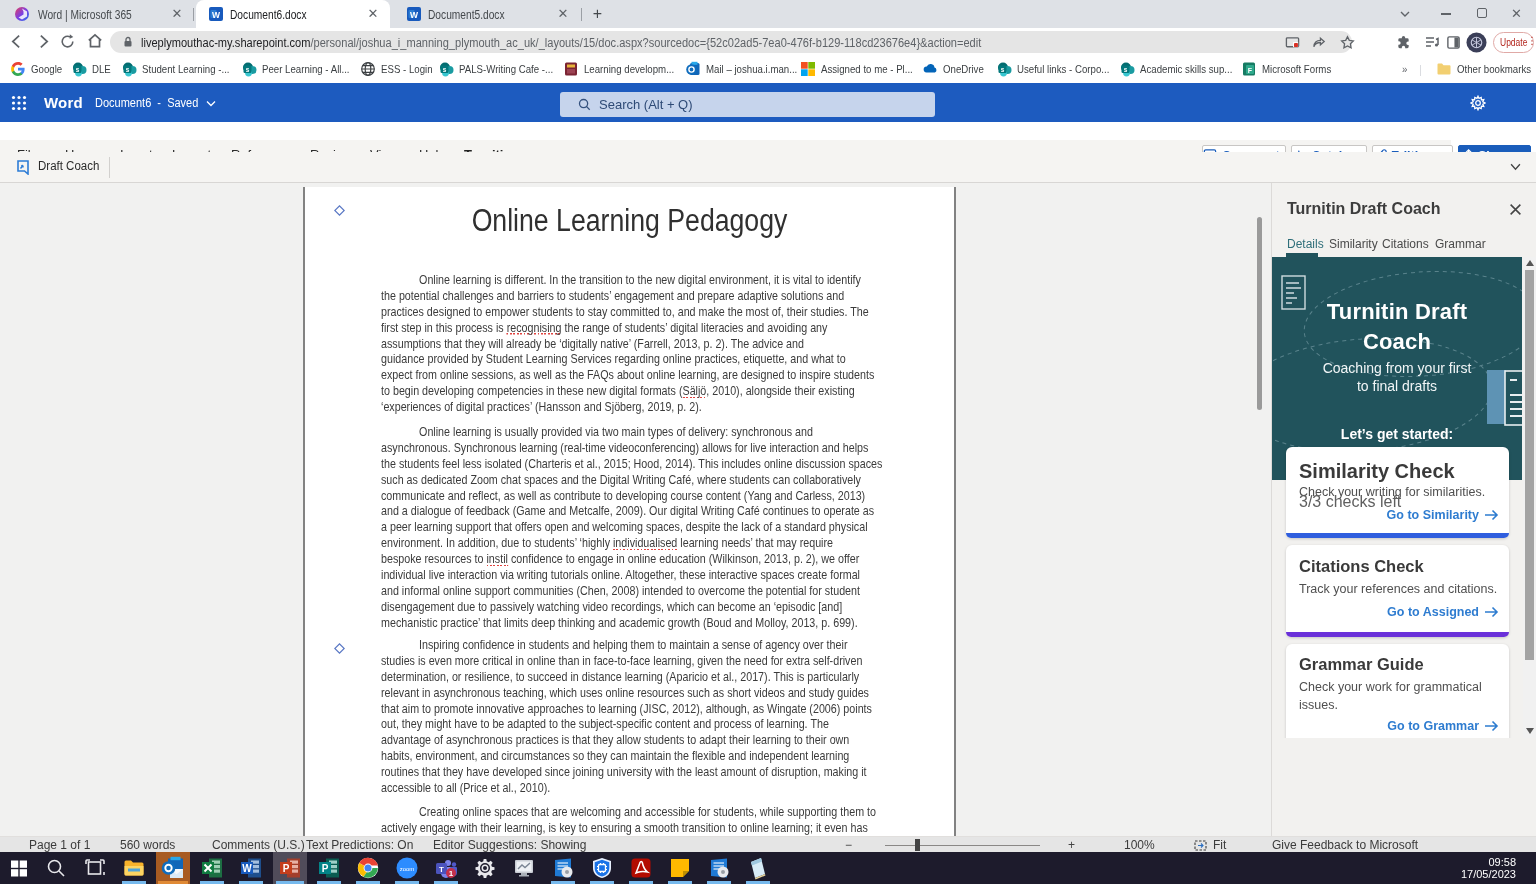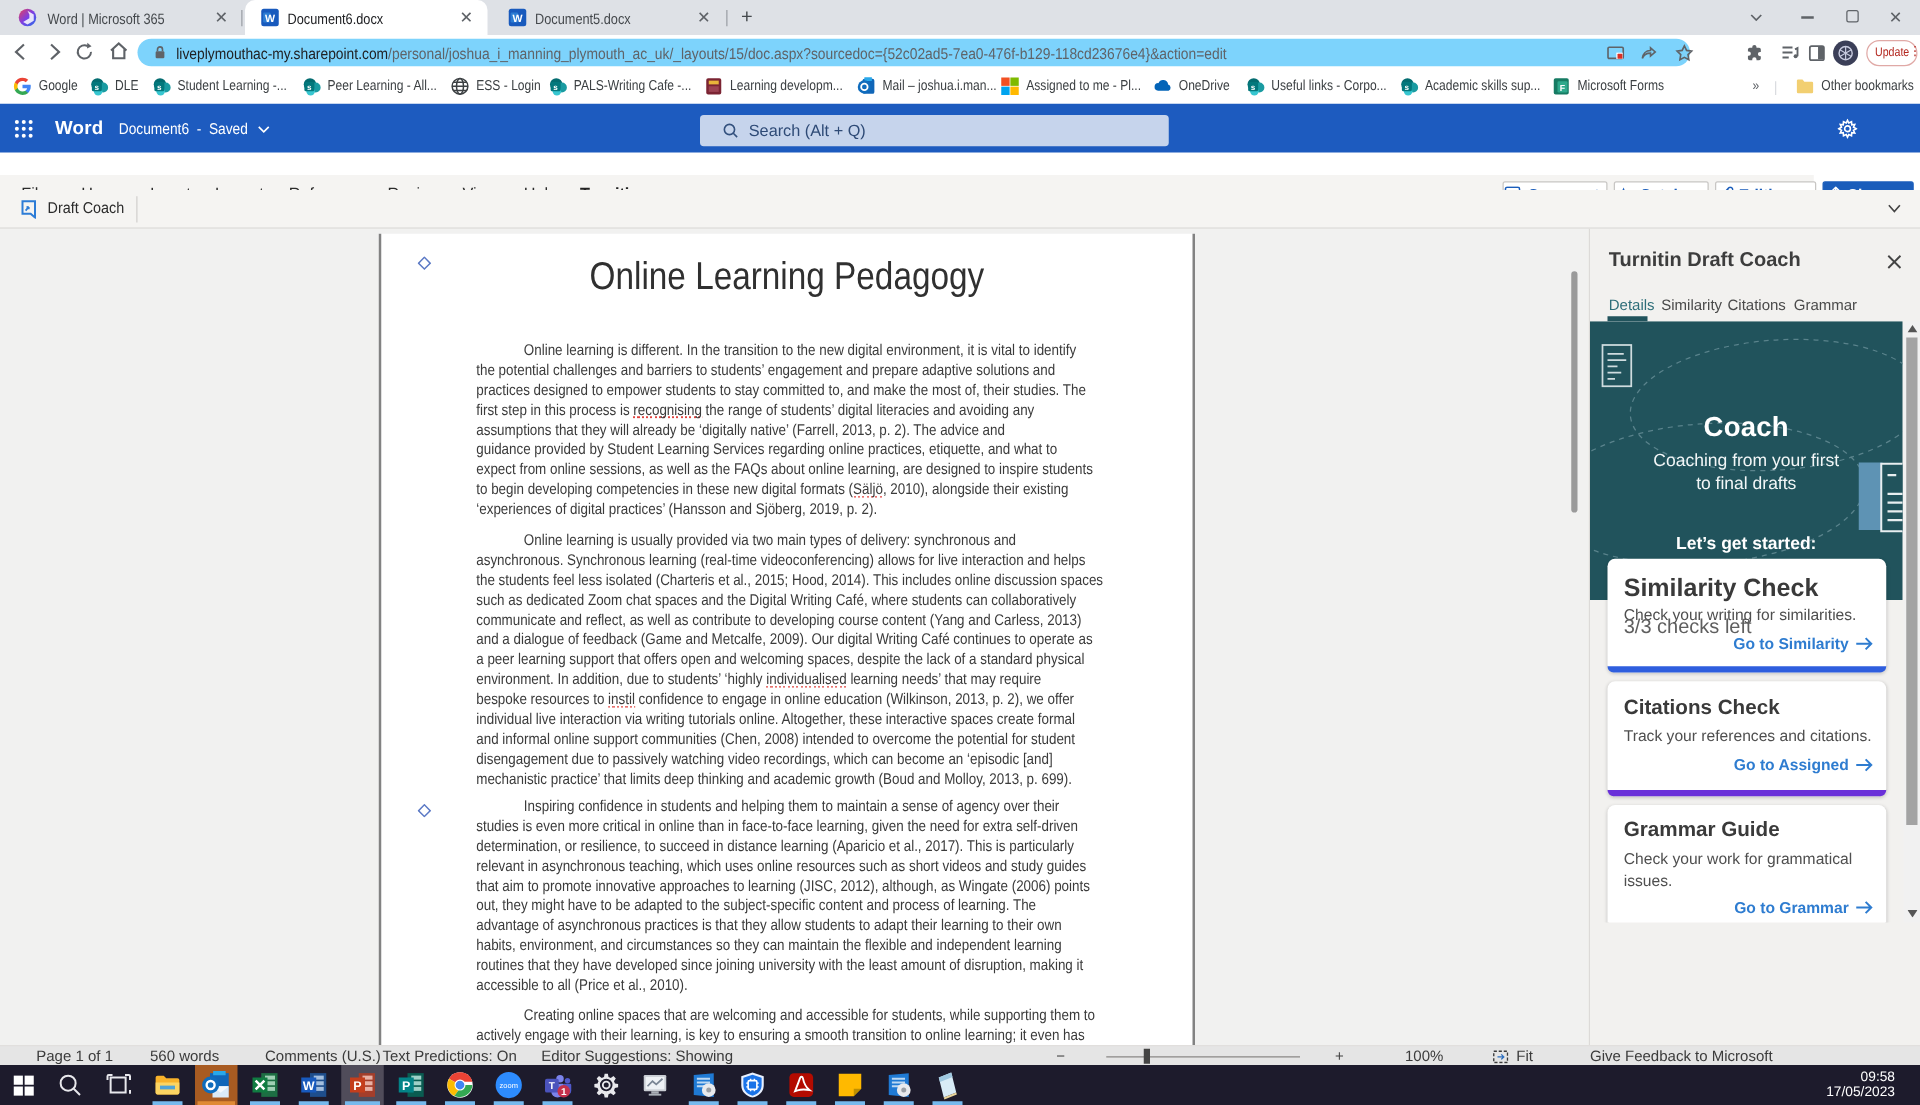--- a/index.html
+++ b/index.html
@@ -10,21 +10,21 @@
   
   #tabstrip { position:absolute; left:0; top:0; width:1536px; height:28px; background:#dee1e6; }
   .tab { position:absolute; top:0; height:28px; font-size:12px; color:#45494d; }
   .tab .title { position:absolute; top:8px; left:28px; white-space:nowrap; transform:scaleX(0.85); transform-origin:0 0; }
   .tab .x { position:absolute; top:7px; width:14px; height:14px; color:#5f6368; font-size:13px; line-height:14px; text-align:center; }
   .tab-active { background:#fff; border-radius:8px 8px 0 0; }
   .tdiv { position:absolute; top:8px; width:1px; height:13px; background:#9b9fa5; }
 
   
   #toolbar { position:absolute; left:0; top:28px; width:1536px; height:28px; background:#ffffff; }
-  #omnibox { position:absolute; left:110px; top:3px; width:1242px; height:22px; border-radius:11px; background:#7dd3fc; }
+  #omnibox { position:absolute; left:110px; top:3px; width:1242px; height:22px; border-radius:11px; background:#e5e5e5; }
   .navic { position:absolute; top:33px; color:#5f6368; }
 
   
   #bookmarks { position:absolute; left:0; top:56px; width:1536px; height:27px; background:#ffffff; font-size:12px; color:#3c4043; }
   .bk { position:absolute; top:7px; white-space:nowrap; font-size:11.5px; transform:scaleX(0.84); transform-origin:0 50%; }
   .bkic { position:absolute; width:16px; height:16px; top:5px; }
 
   
   #bluebar { position:absolute; left:0; top:83px; width:1536px; height:39px; background:#1d5bbf; color:#fff; }
 
@@ -404,20 +404,21 @@
               <path d="M14 26 H27 M14 31 H29 M14 36 H22 M14 41 H25 M14 46 H20"></path>
             </g>
           <g>
               <rect x="215" y="113" width="19" height="54" fill="#5e93b4"></rect>
               <rect x="233" y="114" width="26" height="54" fill="#21535c" stroke="#e8eef0" stroke-width="1.6"></rect>
               <g stroke="#e8eef0" stroke-width="1.8">
                 <path d="M238 123 H245 M238 138 H258 M238 145 H258 M238 152 H252 M238 159 H258"></path>
               </g>
             </g>
         </svg>
+        <div class="abs" style="left:0;top:42px;width:250px;text-align:center;font-size:22px;font-weight:bold;color:#fff;letter-spacing:0.2px;">Turnitin Draft</div>
         <div class="abs" style="left:0;top:72px;width:250px;text-align:center;font-size:22px;font-weight:bold;color:#fff;letter-spacing:0.2px;">Coach</div>
         <div class="abs" style="left:0;top:103px;width:250px;text-align:center;font-size:14px;color:#f2f6f7;">Coaching from your first</div>
         <div class="abs" style="left:0;top:121px;width:250px;text-align:center;font-size:14px;color:#f2f6f7;">to final drafts</div>
         <div class="abs" style="left:0;top:169px;width:250px;text-align:center;font-size:14px;font-weight:bold;color:#fff;">Let’s get started:</div>
       </div>
       <div class="abs" style="left:14px;top:190px;width:223px;height:91px;background:#fff;border-radius:6px;box-shadow:0 1px 3px rgba(0,0,0,0.18);"></div>
       <div class="abs" style="left:14px;top:276px;width:223px;height:5px;background:#2f5ede;border-radius:0 0 6px 6px;"></div>
       <div class="abs" style="left:27px;top:203px;font-size:20px;font-weight:bold;color:#3a3a3a;">Similarity Check</div>
       <div class="abs" style="left:27px;top:228px;font-size:12.5px;color:#4f4f4f;">Check your writing for similarities.</div>
       <div class="abs" style="left:27px;top:236px;font-size:16px;color:#5f5f5f;">3/3 checks left</div>

